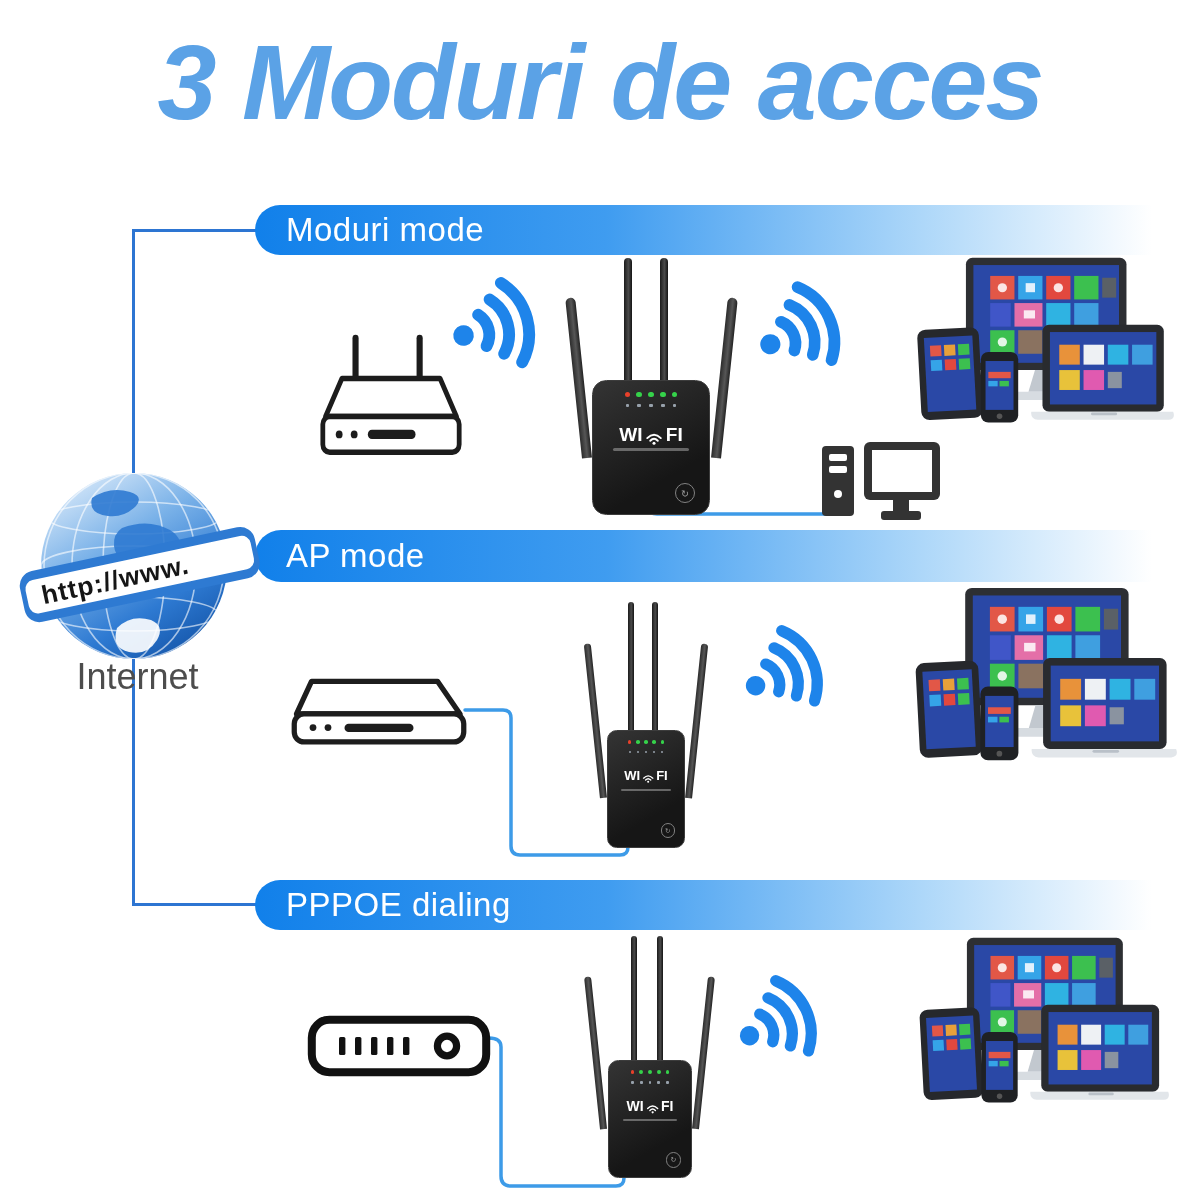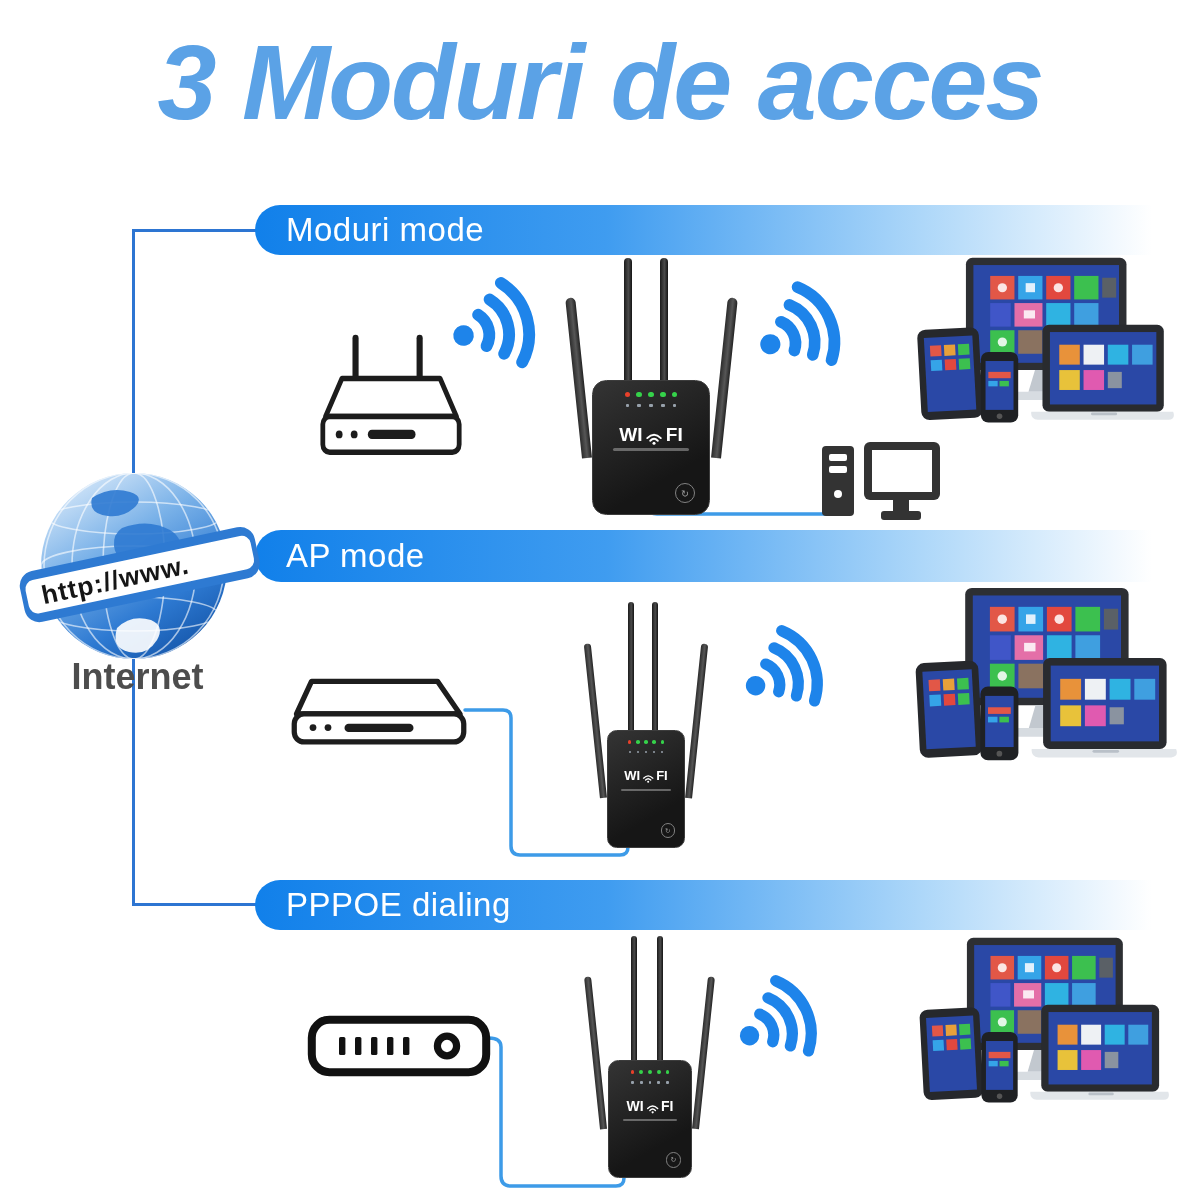--- a/index.html
+++ b/index.html
@@ -20,21 +20,21 @@
   
   .bar{position:absolute;left:255px;width:925px;height:50px;border-radius:27px;z-index:2;
        background:linear-gradient(90deg,var(--c-bar_start,#1180ea) 0%,var(--c-bar_mid,#3f9cf0) 38%,
                   #add7f9 72%,rgba(255,255,255,0) 97%);
        display:flex;align-items:center;}
   .bar1{top:205px;} .bar2{top:530px;height:52px;} .bar3{top:880px;}
   .bar span{color:#fff;font-size:33px;padding-left:31px;letter-spacing:.5px;}
 
   
   .internet-label{position:absolute;left:30px;top:656px;width:215px;text-align:center;z-index:3;
-                  font-size:36px;font-weight:bold;color:#4d4d4d;}
+                  font-size:36px;font-weight:normal;color:#4d4d4d;}
 
   .abs{position:absolute;z-index:4;}
   svg.icon{overflow:visible;display:block;}
   .wifi{color:var(--c-wifi,#1e84ea);}
 
   
   .cables{position:absolute;left:0;top:0;z-index:4;pointer-events:none;}
   .cables path{fill:none;stroke:var(--c-cable,#3d9be8);stroke-width:3.5;stroke-linecap:round;}
 
   

